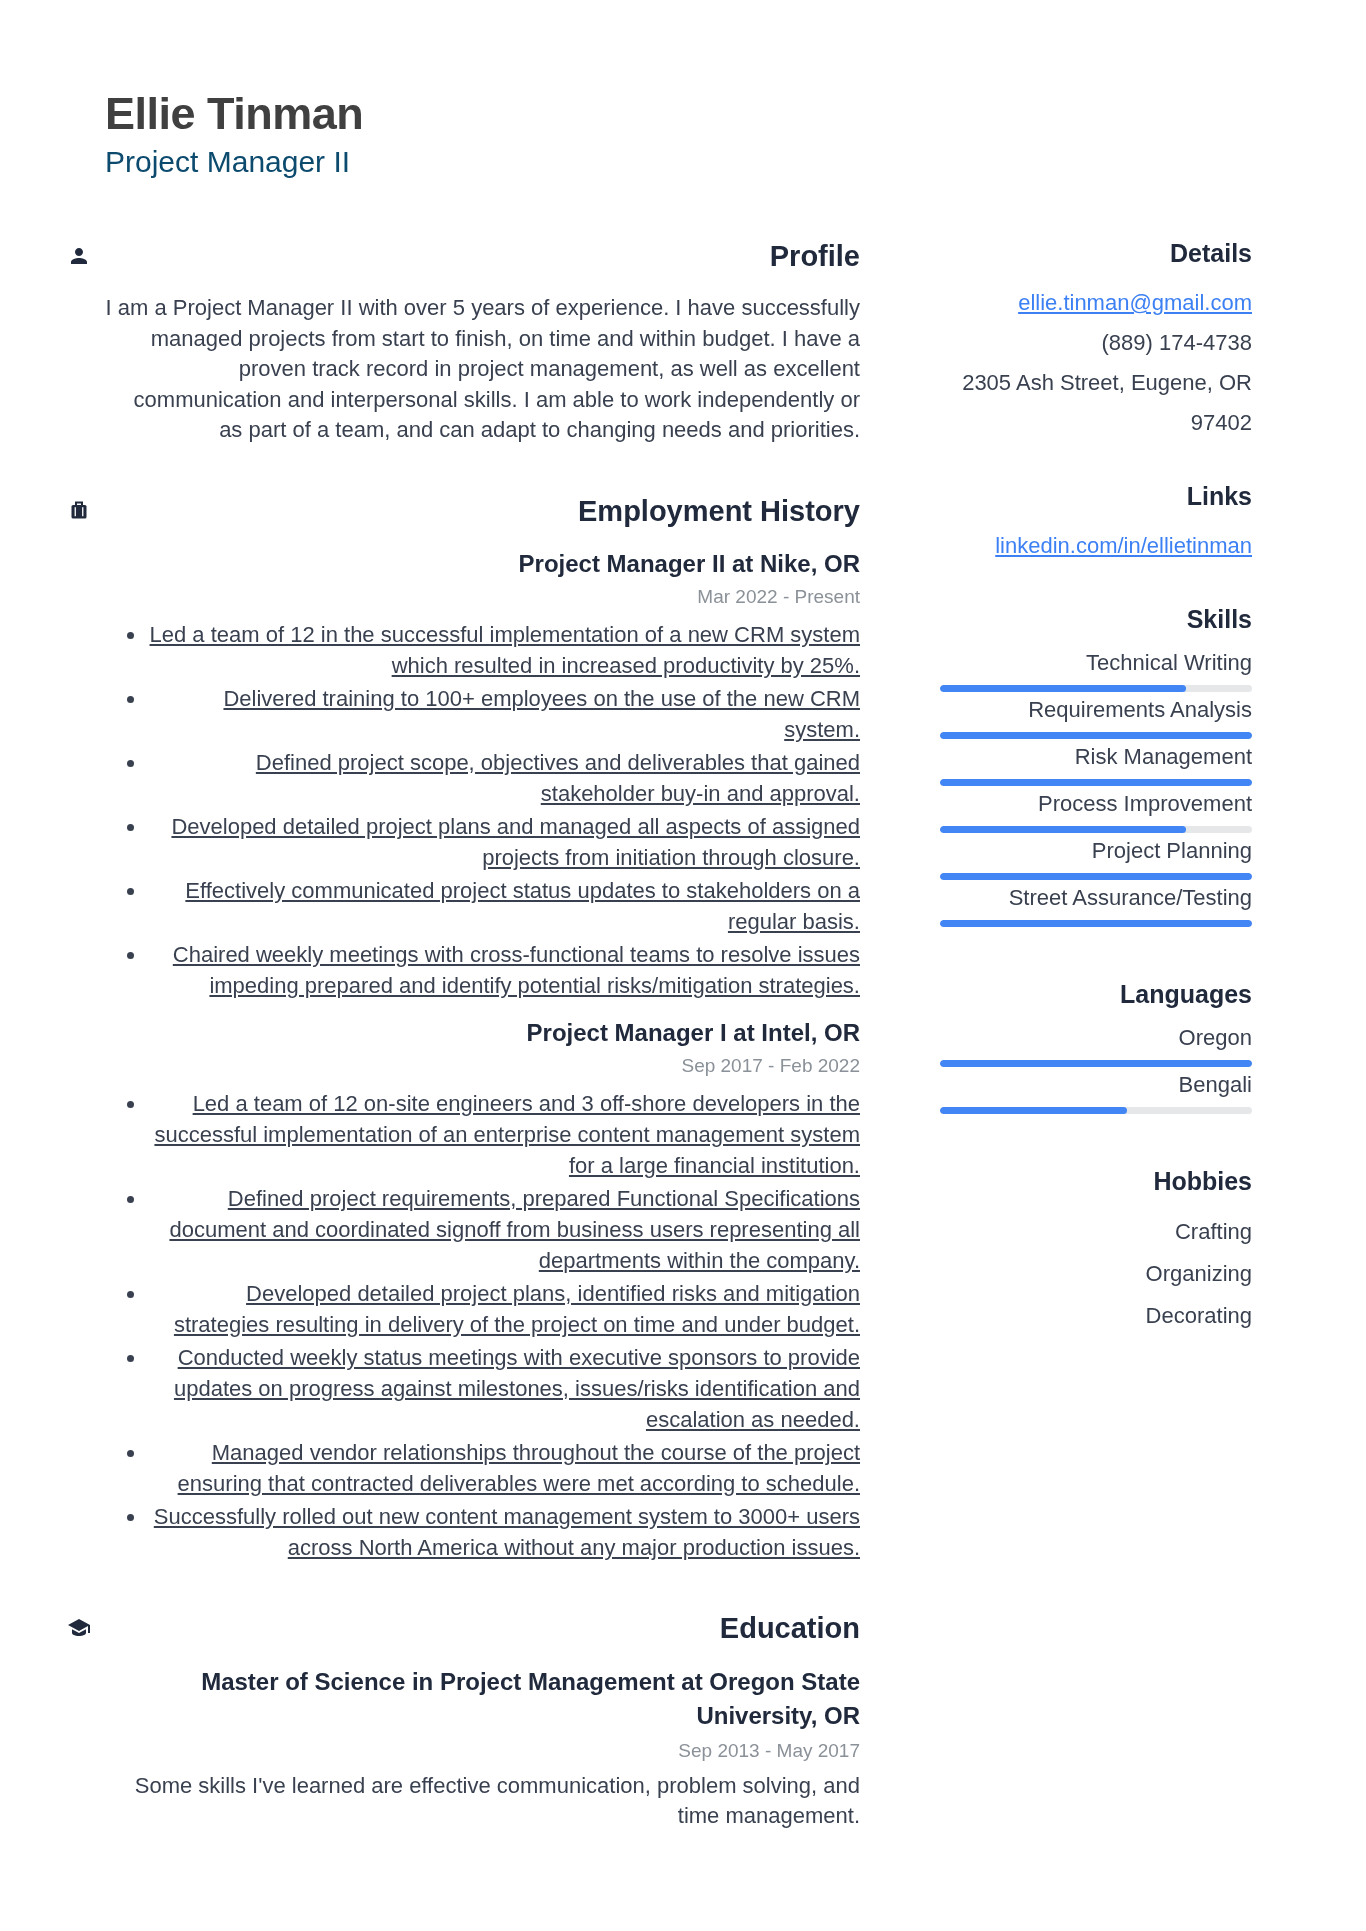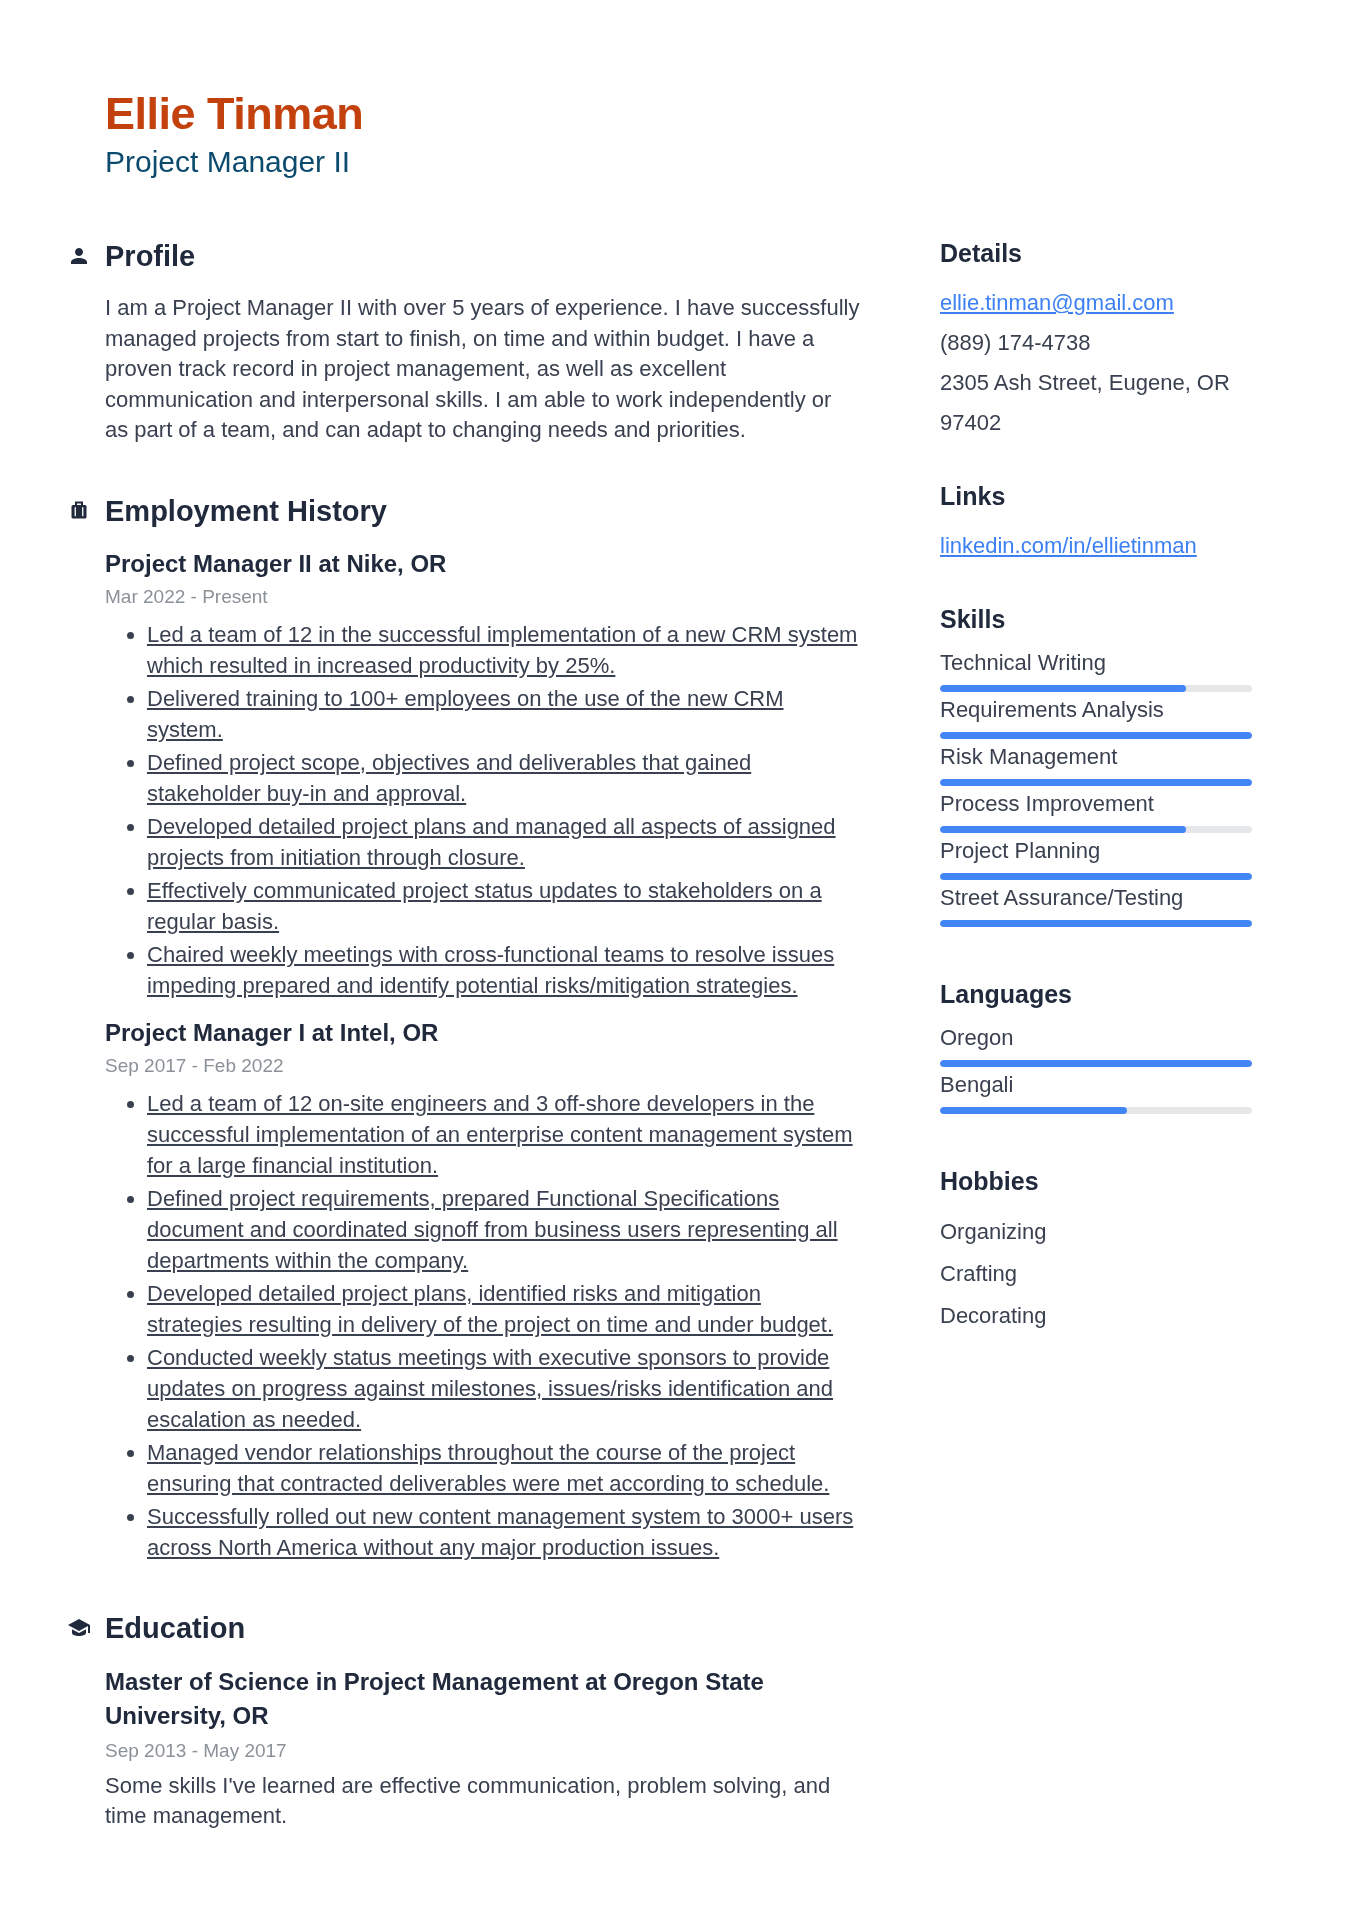--- a/index.html
+++ b/index.html
@@ -4,24 +4,24 @@
 <style>
   html,body{margin:0;padding:0;background:#ffffff;}
   .page{
     width:1366px;height:1931px;box-sizing:border-box;position:relative;
     background:#ffffff;overflow:hidden;
     padding:88px 114px 0 105px;
     font-family:"Liberation Sans","DejaVu Sans",sans-serif;
     color:#39404f;
   }
   
-  .name{font-size:45px;line-height:52px;font-weight:700;color:#c2410c;letter-spacing:-0.5px;margin:0;}
+  .name{font-size:45px;line-height:52px;font-weight:700;color:#404040;letter-spacing:-0.5px;margin:0;}
   .subtitle{font-size:30px;line-height:30px;color:#0c4a6e;margin-top:7px;}
   
-  .columns{display:flex;margin-top:60px;}
+  .columns{display:flex;margin-top:60px;text-align:right;}
   .main{width:755px;flex-shrink:0;}
   .sidebar{margin-left:80px;width:312px;flex-shrink:0;}
   
   .section{margin-bottom:46px;}
   .sec-h{
     position:relative;font-size:29px;line-height:38px;font-weight:700;color:#202a3c;margin:0 0 18px 0;
   }
   .sec-h .icon{position:absolute;left:-38px;top:50%;transform:translateY(-50%);width:24px;height:24px;display:block;}
   .sec-h .icon svg{display:block;width:100%;height:100%;}
   .body-text{font-size:22px;line-height:30.5px;color:#39404f;margin:0;}
@@ -229,23 +229,23 @@
             </div>
           </div>
       </div>
 
       <div class="gap-lg"></div>
 
       <div class="side-sec">
         <h3 class="side-h">Hobbies</h3>
         <div>
 
+            <div class="hobby-item">Crafting</div>
+
             <div class="hobby-item">Organizing</div>
-
-            <div class="hobby-item">Crafting</div>
 
             <div class="hobby-item">Decorating</div>
           </div>
       </div>
 
     </div>
   </div>
 </div>
 
 </body></html>

